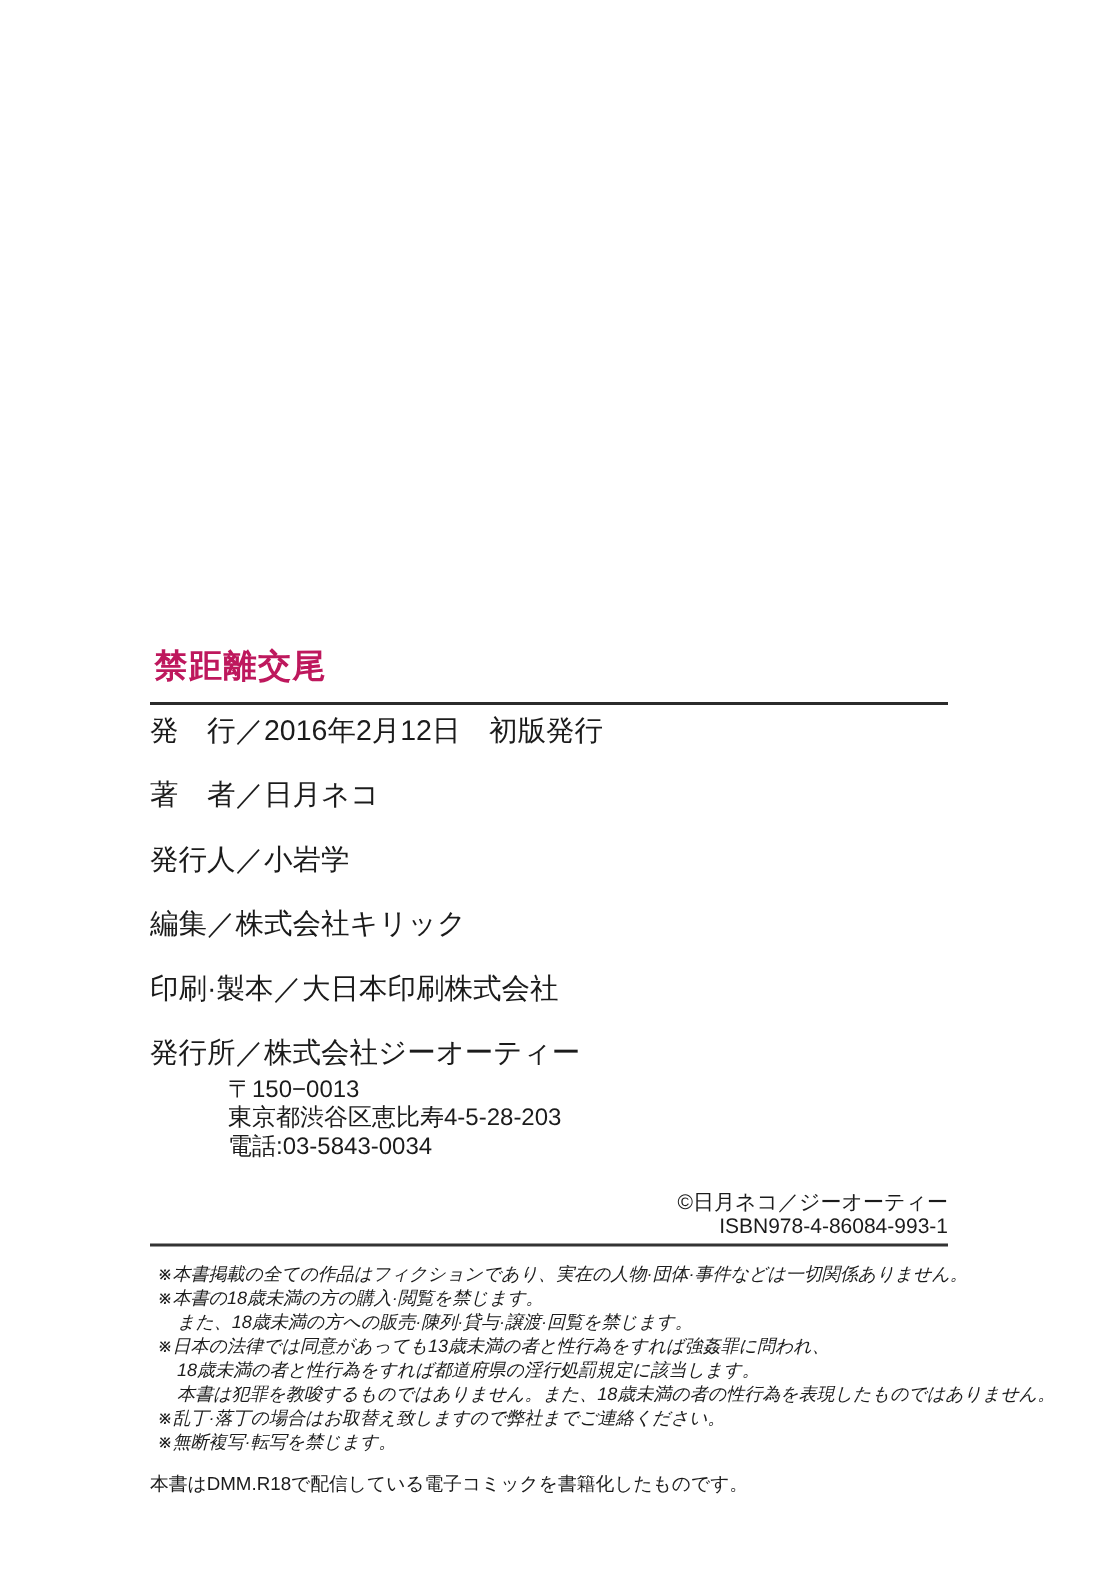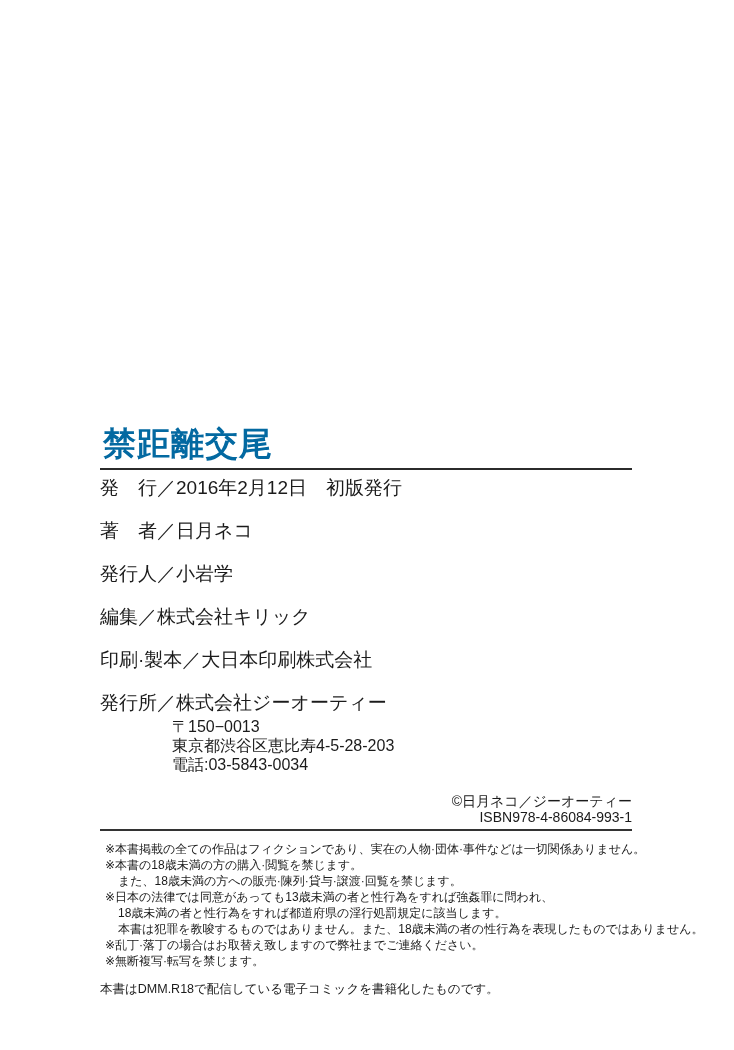--- a/index.html
+++ b/index.html
@@ -14,26 +14,26 @@
     font-family: "Liberation Sans", "DejaVu Sans", sans-serif;
     color: #1b1b1b;
   }
   .content {
     position: absolute;
     left: 100px;
     top: 427px;
     width: 532px;
   }
   .book-title {
-    font-size: 33px;
+    font-size: 22px;
     line-height: 33px;
     font-weight: 800;
     letter-spacing: 1px;
     margin-left: 3px;
-    color: #0369a1;
+    color: #be185d;
     white-space: nowrap;
   }
   .title-rule {
     margin-top: 8px;
     border-top: 2px solid #2b2b2b;
     width: 100%;
     height: 0;
   }
   .pub-list {
     list-style: none;
@@ -41,21 +41,21 @@
     font-size: 19px;
   }
   .pub-list li {
     line-height: 20px;
     margin-bottom: 23px;
     white-space: nowrap;
   }
   .pub-list li:last-child { margin-bottom: 0; }
   .address {
     margin-top: 4px;
-    margin-left: 72px;
+    margin-left: 52px;
     font-size: 16px;
   }
   .address div {
     line-height: 19px;
     white-space: nowrap;
   }
   .rights {
     margin-top: 19px;
     font-size: 14px;
     text-align: right;
@@ -68,20 +68,21 @@
     margin-top: 4px;
     border-top: 2px solid #333333;
     width: 100%;
     height: 0;
   }
   .notices {
     list-style: none;
     margin-top: 10px;
     padding-left: 5px;
     font-size: 12px;
+    font-style: italic;
   }
   .notices li {
     line-height: 16px;
     white-space: nowrap;
   }
   .notices li.indent { padding-left: 13px; }
   .source-note {
     margin-top: 12px;
     font-size: 12.5px;
     line-height: 17px;

